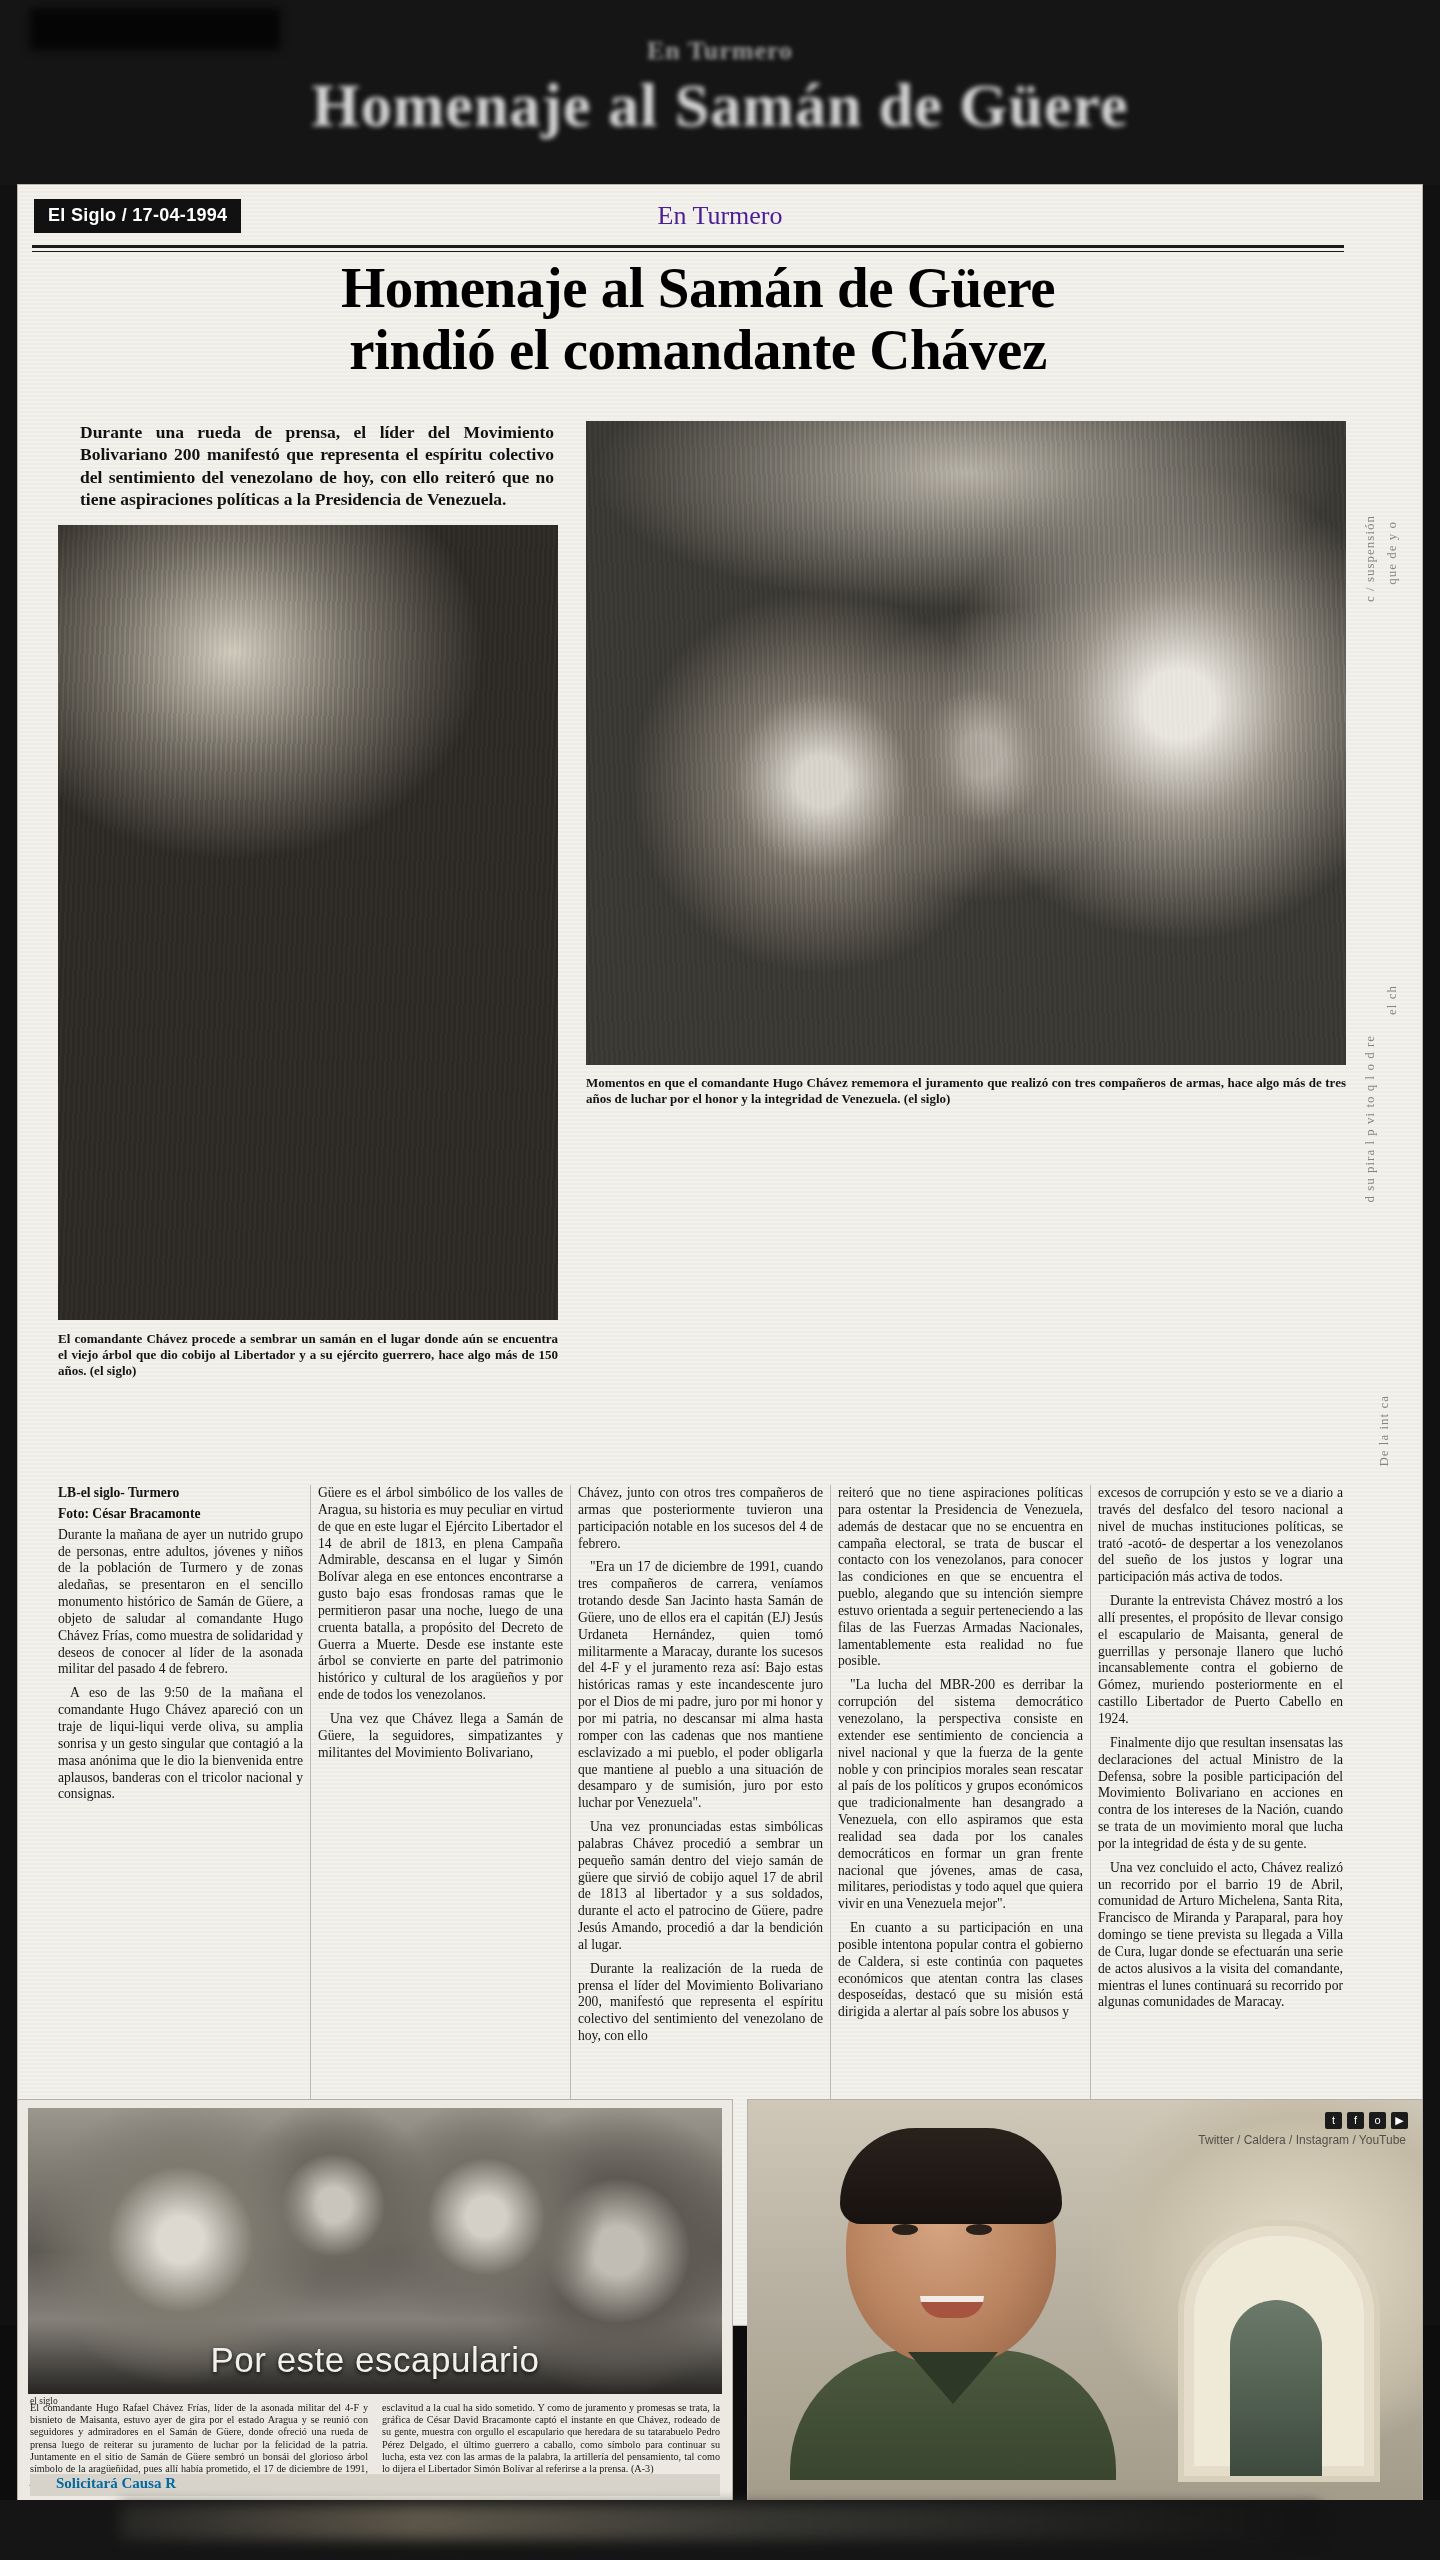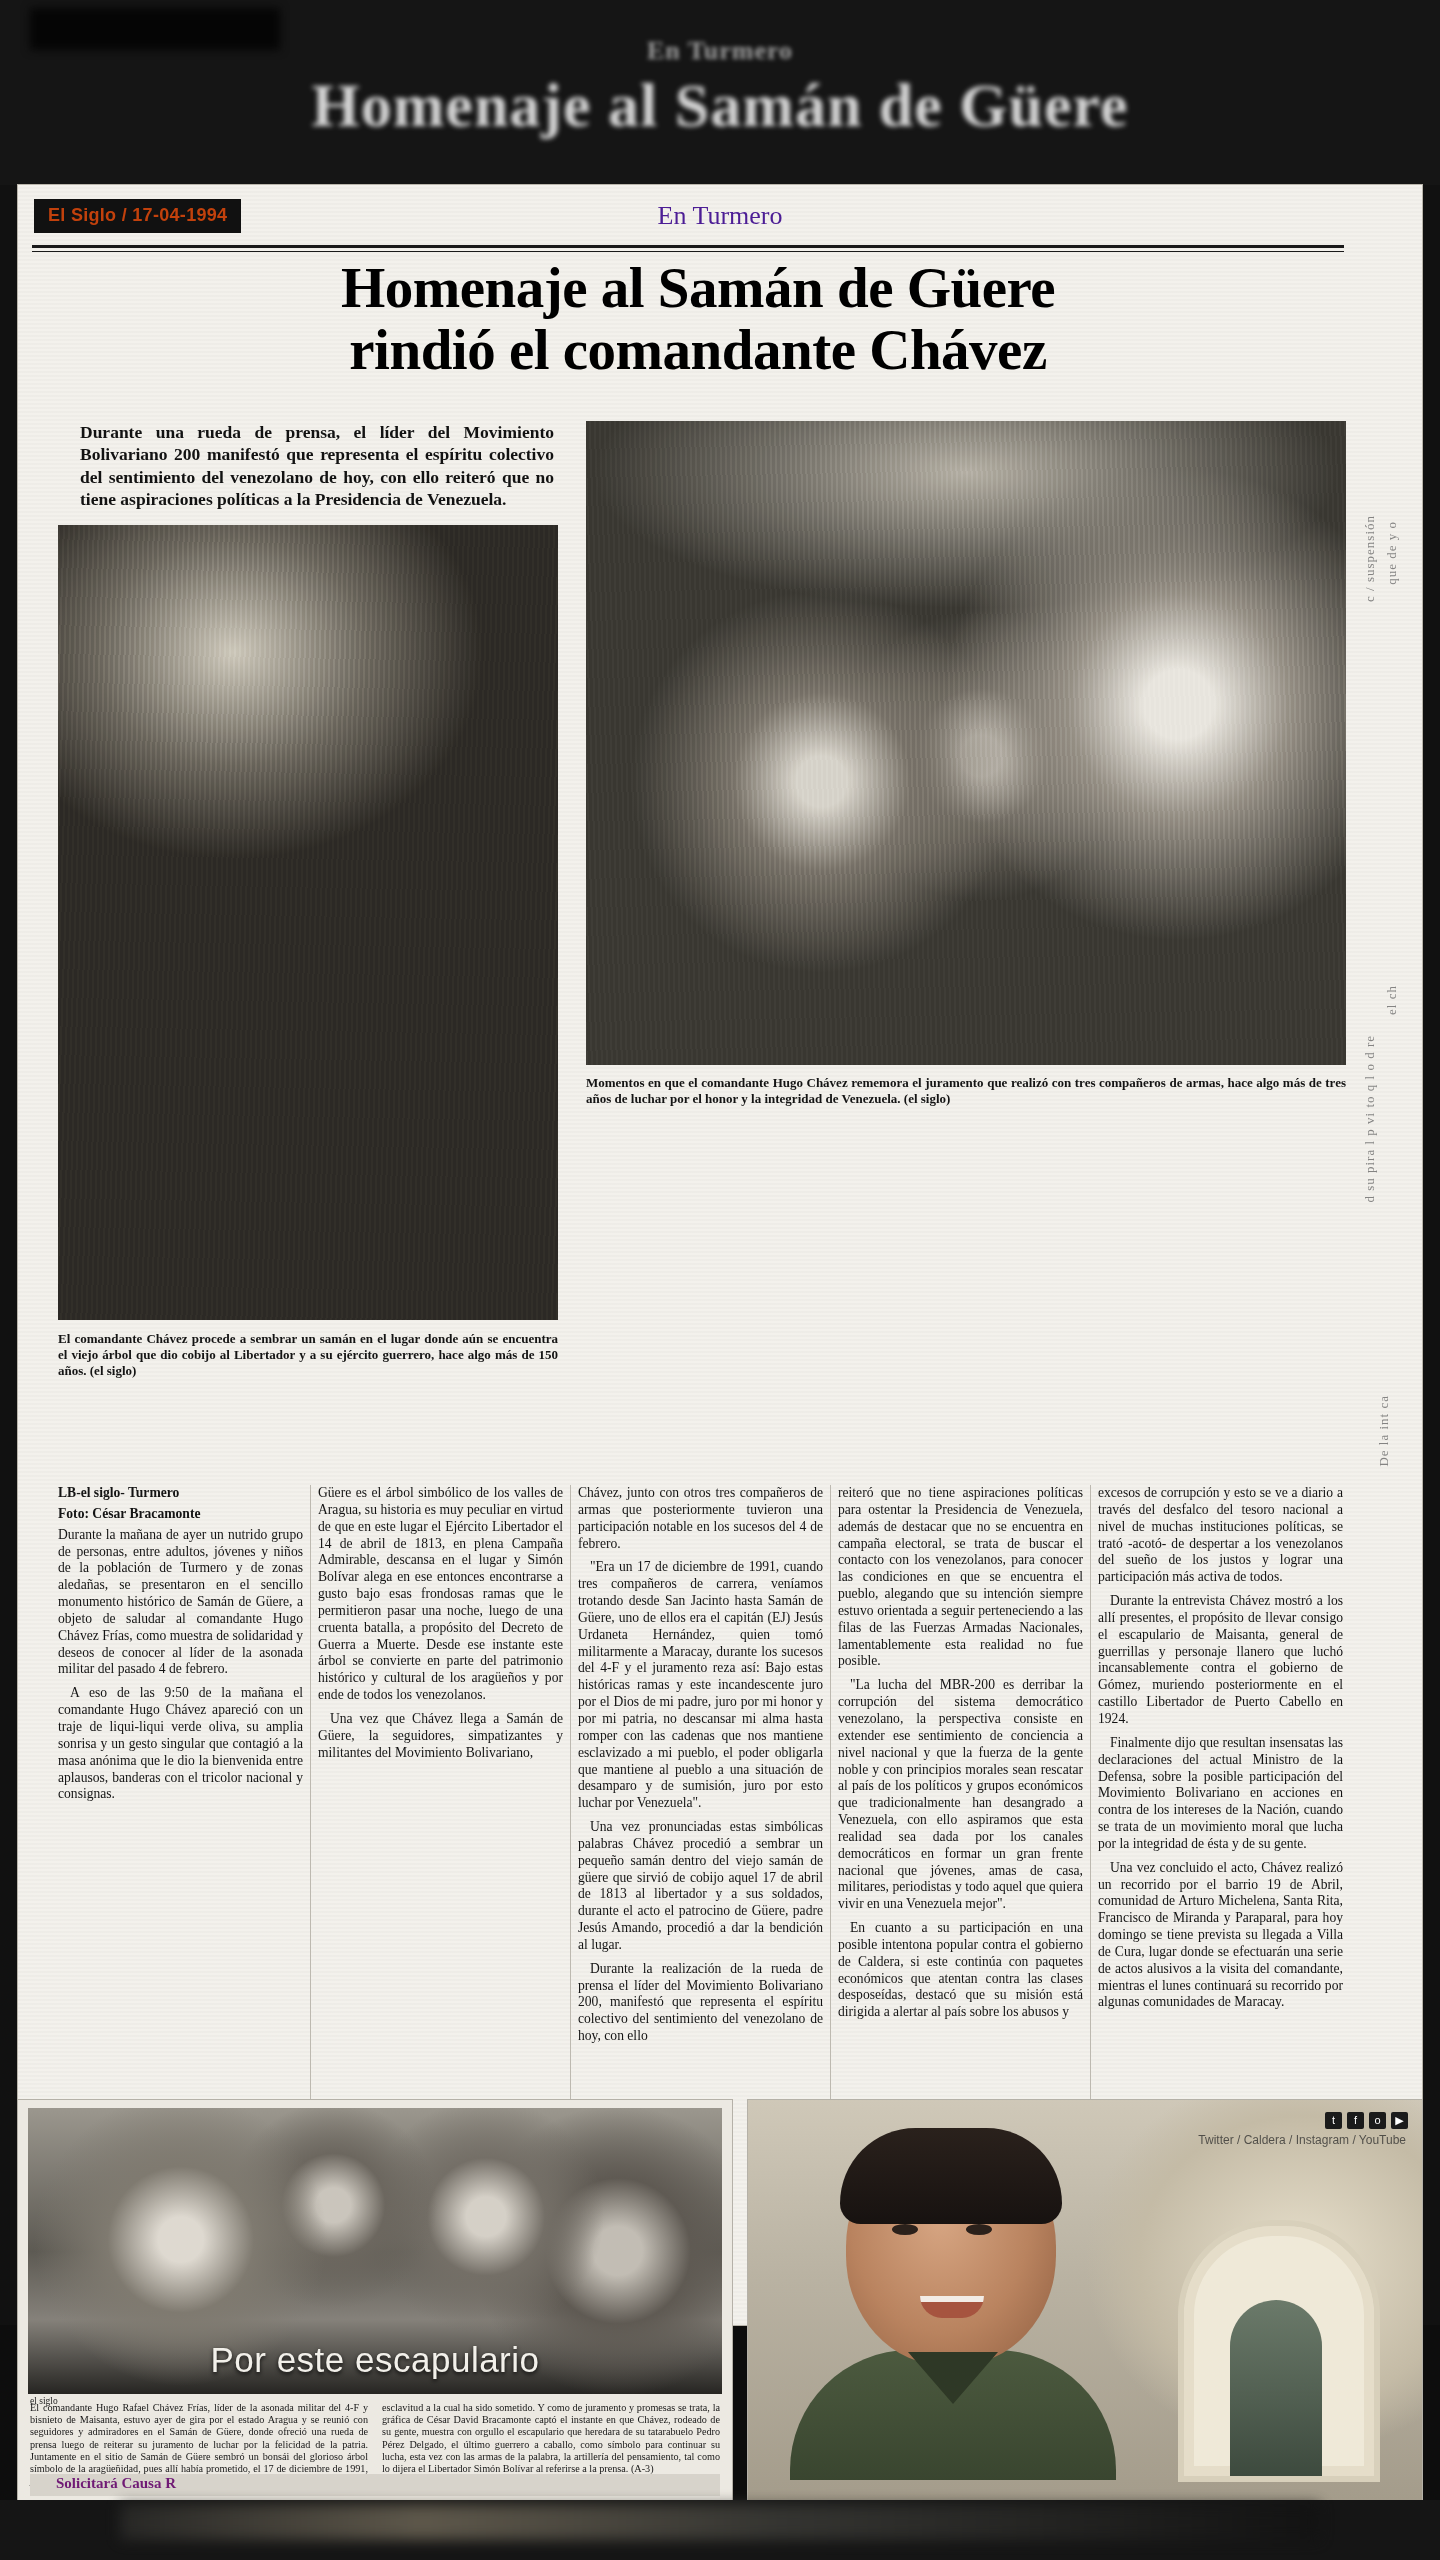--- a/index.html
+++ b/index.html
@@ -45,21 +45,21 @@
   .page:before{
     content:"";position:absolute;left:0;top:0;right:0;bottom:0;
     background:
       repeating-linear-gradient(0deg, rgba(0,0,0,.018) 0 2px, rgba(0,0,0,0) 2px 4px);
     pointer-events:none;
   }
 
   
   .dateline{
     position:absolute;left:16px;top:14px;
-    background:#111;color:#c2410c;padding:6px 14px 7px;
+    background:#111;color:#ffffff;padding:6px 14px 7px;
     font-family:"Liberation Sans", sans-serif;font-weight:bold;font-size:18px;
     letter-spacing:.3px;
   }
   .kicker{
     position:absolute;left:0;top:16px;width:1404px;text-align:center;
     font-family:"Liberation Serif", serif;font-size:26px;color:#4c1d95;
   }
   .rule-top{
     position:absolute;left:14px;top:60px;width:1312px;height:3px;background:#1a1a1a;
   }
@@ -185,21 +185,21 @@
     position:absolute;left:12px;top:302px;width:690px;
     font-family:"Liberation Serif", serif;font-size:10.2px;line-height:1.2;color:#171717;
     column-count:2;column-gap:14px;text-align:justify;
   }
   .pl-footer{
     position:absolute;left:12px;bottom:4px;width:690px;height:22px;
     background:#d7d3cb;filter:blur(.4px);
   }
   .pl-footer .ft{
     position:absolute;left:26px;top:1px;font-family:"Liberation Serif", serif;
-    font-weight:bold;font-size:15px;color:#701a75;
+    font-weight:bold;font-size:15px;color:#0369a1;
   }
 
   .panel-right{
     position:absolute;left:748px;top:2100px;width:674px;height:400px;
     background:#c9c3b4;box-shadow:0 0 0 1px #b5b1a8;overflow:hidden;
   }
   .pr-bg{
     position:absolute;inset:0;
     background:
       radial-gradient(ellipse 40% 60% at 82% 40%, #e7dfcb 0%, #c4bba6 60%, rgba(0,0,0,0) 80%),

